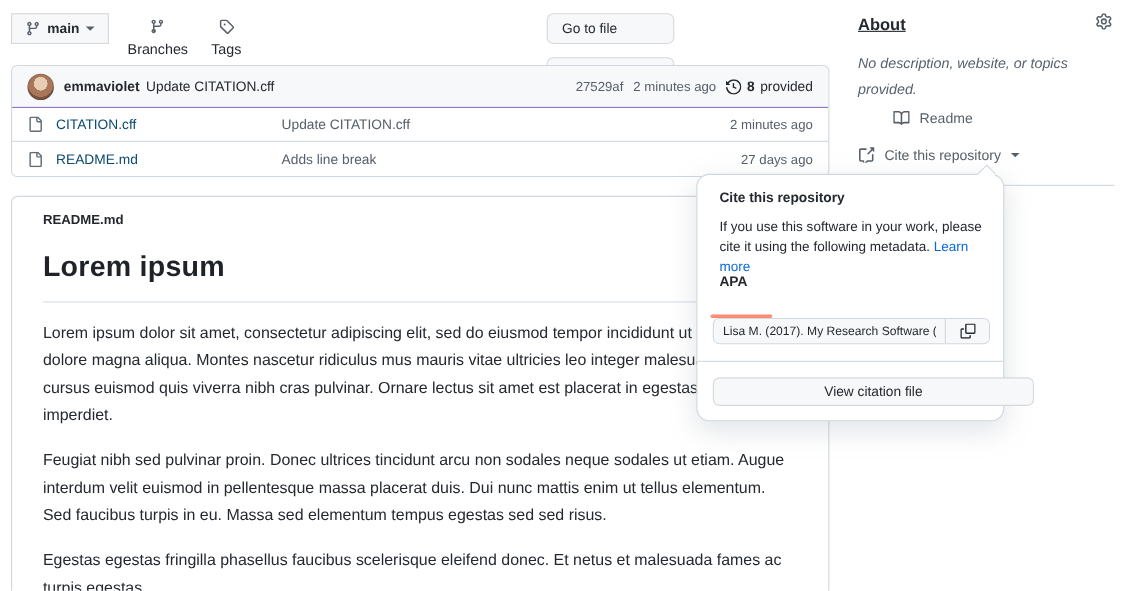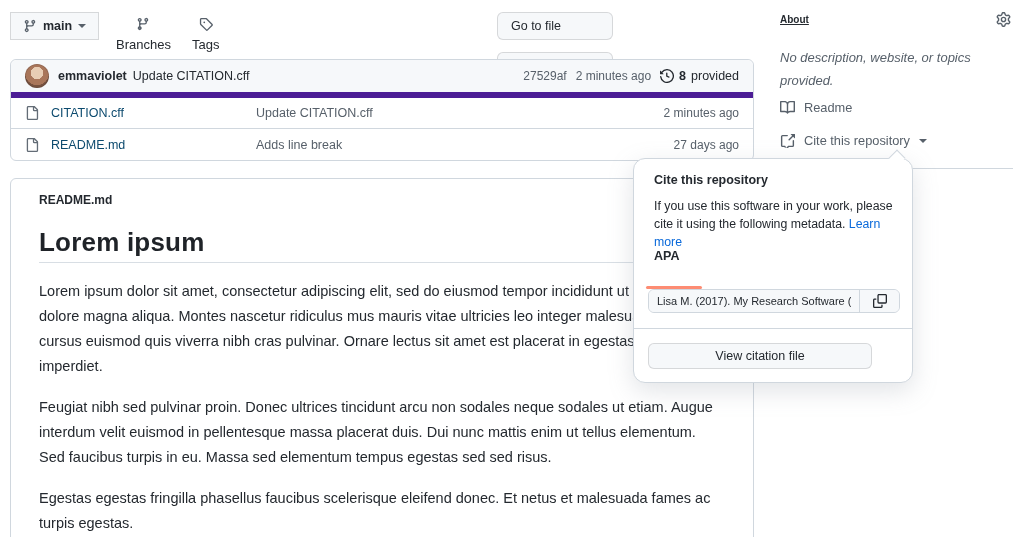--- a/index.html
+++ b/index.html
@@ -39,21 +39,21 @@
   }
   .btn-primary { background:#2da44e; border-color:rgba(31,35,40,0.15); color:#ffffff; font-weight:500;padding-left:35px; }
   .btn-primary .caret { border-top-color:#ffffff; }
 
   
   .file-box {
     position:absolute; left:10px; top:59px; width:744px;
     border:1px solid #d0d7de; border-radius:6px; background:#ffffff;
   }
   .commit-bar {
-    height:38px; background:#f6f8fa; border-bottom:6px solid #4c1d95;
+    height:38px; background:#f6f8fa; border-bottom:1px solid #4c1d95;
     border-radius:6px 6px 0 0;
     display:flex; align-items:center; padding:0 14px; font-size:12.5px;
   }
   .avatar {
     width:24px; height:24px; border-radius:50%; margin-right:9px; cursor:pointer;
     background:radial-gradient(circle at 50% 38%, #e8cdb4 0 32%, #a9765a 33% 62%, #77523f 63% 100%);
     box-shadow:inset 0 0 0 1px rgba(31,35,40,0.15);
   }
   .commit-author { font-weight:600; margin-right:6px; cursor:pointer; }
   .commit-msg { color:#24292f; cursor:pointer; }
@@ -75,37 +75,37 @@
 
   
   .readme-card {
     position:absolute; left:10px; top:178px; width:744px; height:420px;
     border:1px solid #d0d7de; border-radius:6px 6px 0 0; background:#ffffff;
   }
   .readme-header { padding:14px 28px 0 28px; font-size:12px; font-weight:600; }
   .readme-body { padding:20px 28px 0 28px; }
   .readme-body h1 {
     font-size:26px; font-weight:600; letter-spacing:.2px; color:#1f2328;
-    padding-bottom:4px; border-bottom:1px solid #d8dee4; margin-bottom:16px;
+    padding-bottom:16px; border-bottom:1px solid #d8dee4; margin-bottom:16px;
   }
   .readme-body p { font-size:14.5px; line-height:25px; margin-bottom:16px; color:#24292f; }
 
   
   .sidebar { position:absolute; left:780px; top:0; width:233px; }
-  .about-title { position:absolute; left:0; top:14px; font-size:10px; font-weight:600;text-decoration:underline; }
+  .about-title { position:absolute; left:0; top:14px; font-size:15px; font-weight:600;text-decoration:underline; }
   .gear { position:absolute; left:216px; top:12px; color:#57606a; cursor:pointer; }
   .about-desc {
     position:absolute; left:0; top:46px; width:228px;
     font-size:13px; font-style:italic; color:#57606a; line-height:23px;
   }
   .side-item {
     position:absolute; left:0; display:flex; align-items:center; gap:9px;
     font-size:12.8px; color:#57606a; cursor:pointer;
   }
-  #side-readme { top:100px; }
+  #side-readme { top:100px;margin-left:32px; }
   #side-cite { top:133px; }
   .side-divider { position:absolute; left:780px; top:168px; width:233px; border-top:1px solid #d0d7de; }
 
   
   .popover {
     position:absolute; left:633px; top:158px; width:280px; height:225px;
     background:#ffffff; border:1px solid #d0d7de; border-radius:12px;
     box-shadow:0 8px 24px rgba(140,149,159,0.25); z-index:20;
   }
   .popover-caret {
@@ -130,21 +130,21 @@
   .cite-input {
     flex:1; border:none; outline:none; background:#f6f8fa; color:#24292f;
     font-family:"Liberation Sans", sans-serif; font-size:11px; padding:0 8px;
   }
   .copy-btn {
     width:40px; border:none; border-left:1px solid #d0d7de; background:#f6f8fa;
     display:flex; align-items:center; justify-content:center; color:#24292f; cursor:pointer;
   }
   .pop-divider { position:absolute; left:0; top:169px; width:100%; border-top:1px solid #d0d7de; }
   .view-cite-btn {
-    position:absolute; left:14px; top:184px; width:224px; height:26px;
+    position:absolute; left:14px; top:184px; width:292px; height:26px;
     background:#f6f8fa; border:1px solid rgba(31,35,40,0.15); border-radius:6px;
     font-family:"Liberation Sans", sans-serif; font-size:12.5px; font-weight:500; color:#24292f; cursor:pointer;
   }
 </style>
 </head>
 <body>
 
 <div class="toolbar">
   <div class="branch-btn">
     <span class="icon">

